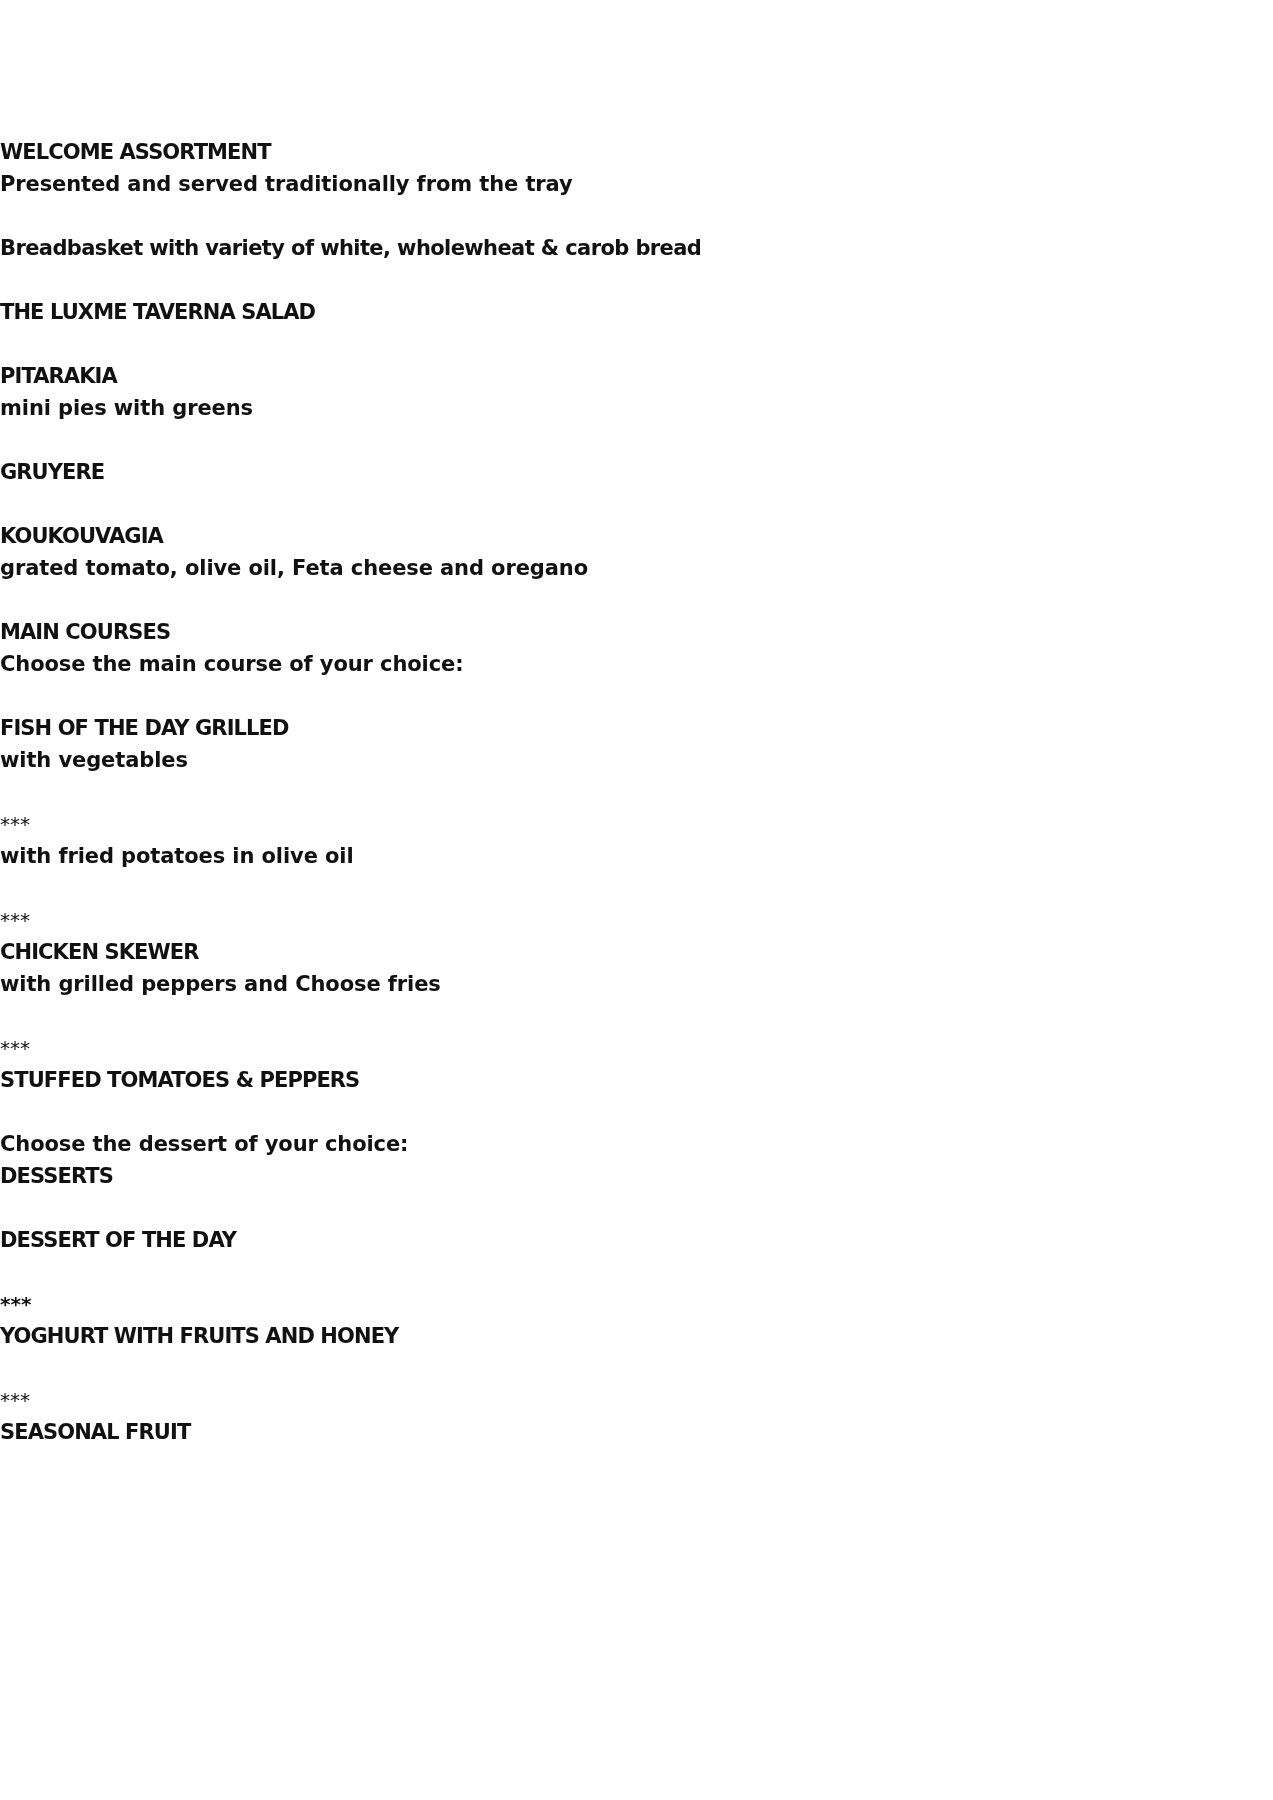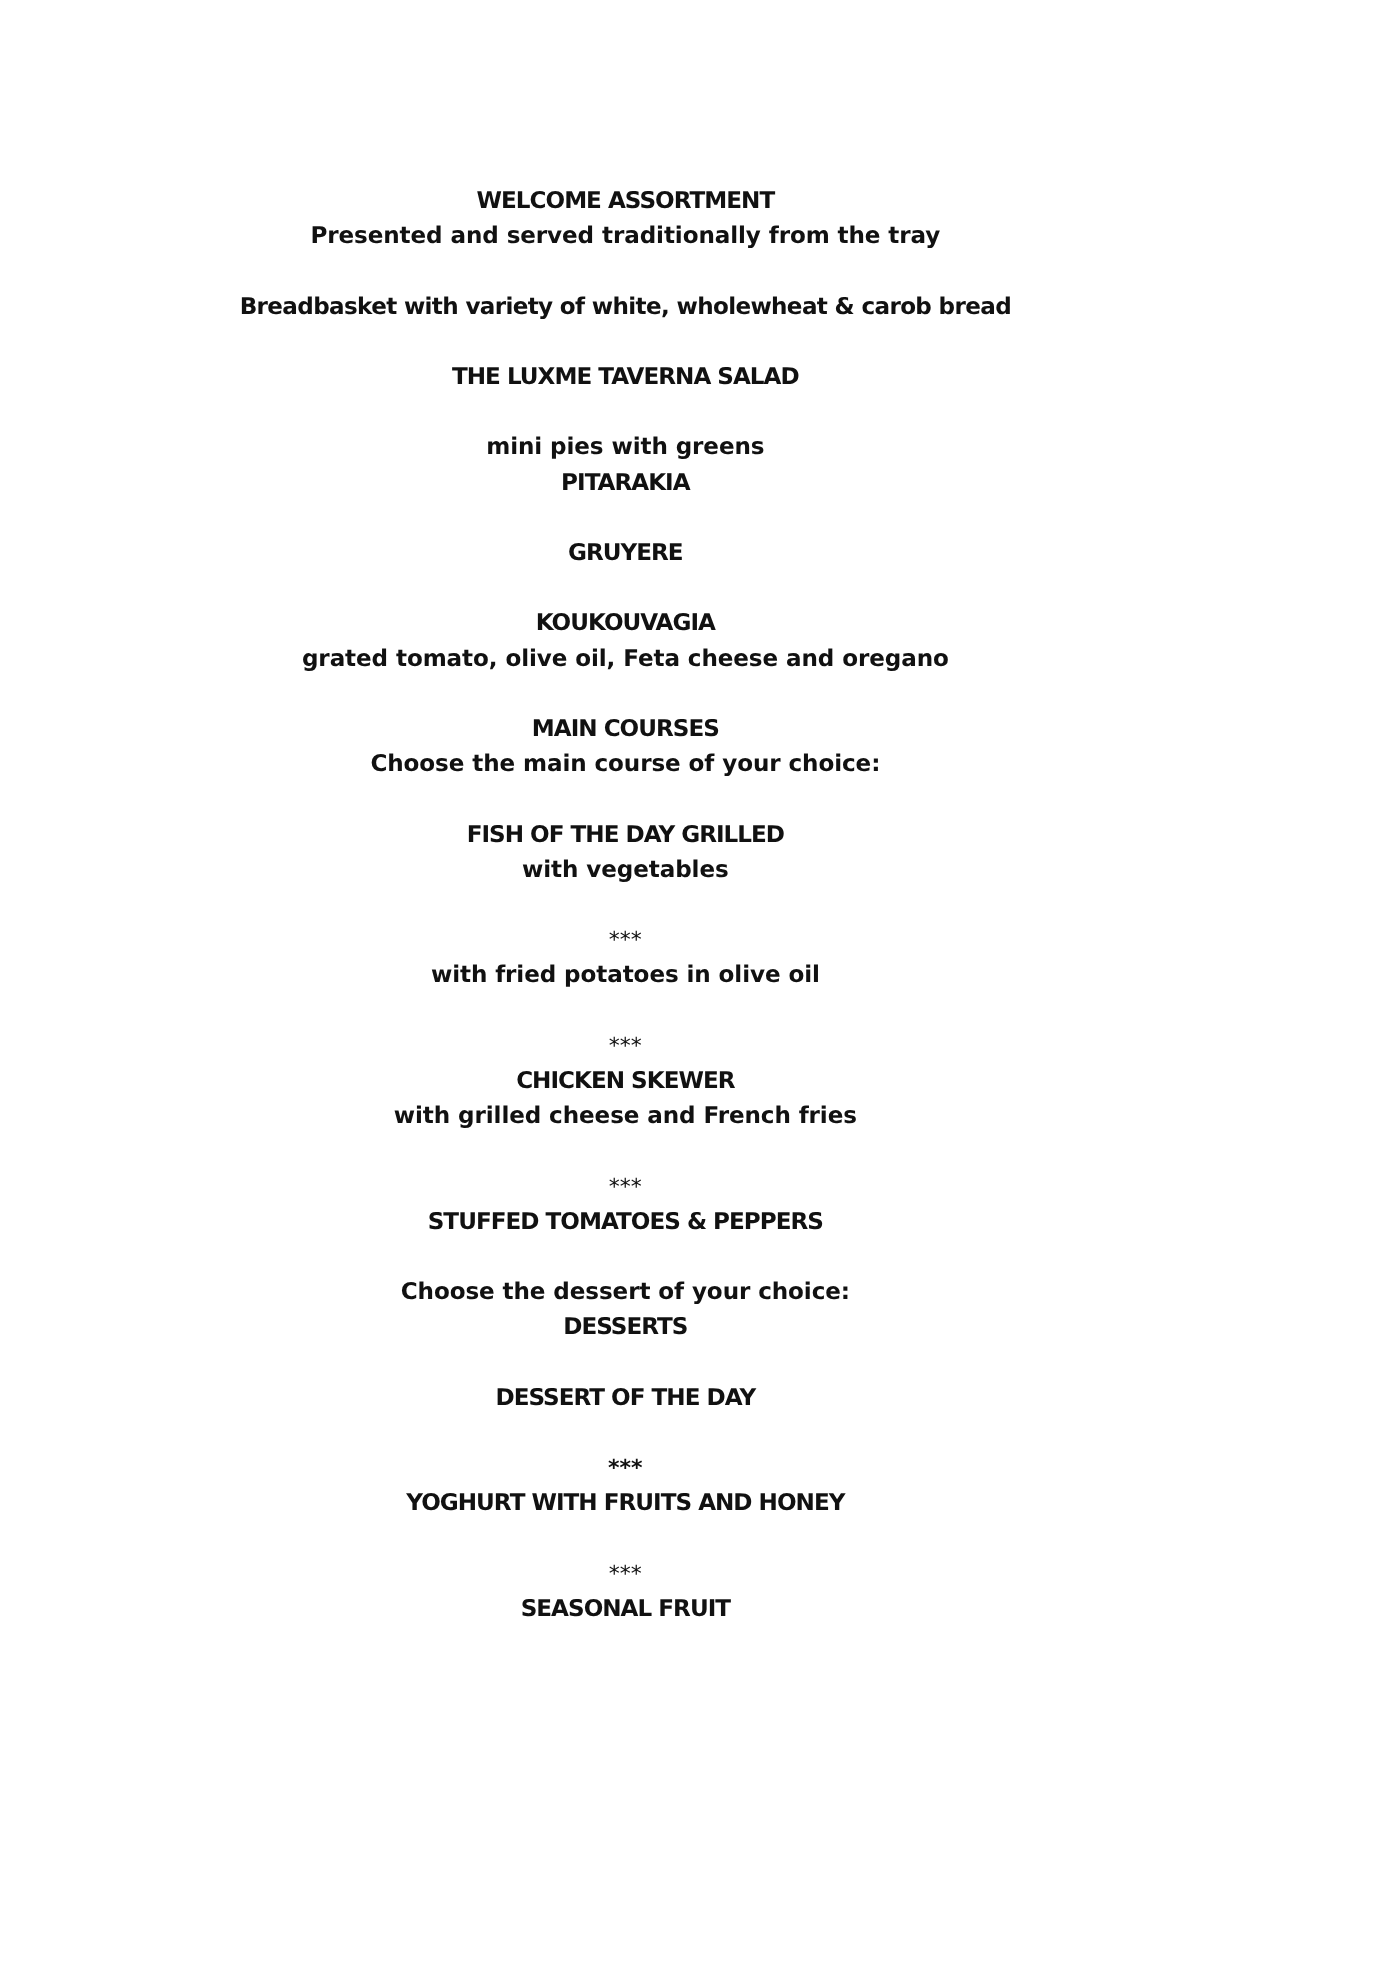--- a/index.html
+++ b/index.html
@@ -11,23 +11,23 @@
       width: 1273px;
       height: 1800px;
       position: relative;
       overflow: hidden;
       font-family: "DejaVu Sans", "Liberation Sans", sans-serif;
       color: #111111;
     }
     .page {
       position: absolute;
       left: 0;
-      top: 166px;
+      top: 136px;
       width: 1137px;
-      text-align: center;
+      text-align: left;
     }
     .line {
       display: block;
       height: 32px;
       line-height: 32px;
       font-size: 22px;
       letter-spacing: -0.3px;
       white-space: nowrap;
     }
     .heading {
@@ -62,22 +62,22 @@
     <span class="line heading" style="letter-spacing:-0.6px">Breadbasket with variety of white, wholewheat &amp; carob bread</span>
   </div>
   <div class="gap"></div>
 
   <div>
     <span class="line heading">THE LUXME TAVERNA SALAD</span>
   </div>
   <div class="gap"></div>
 
   <div>
+    <span class="line heading">PITARAKIA</span>
     <span class="line desc">mini pies with greens</span>
-    <span class="line heading">PITARAKIA</span>
   </div>
   <div class="gap"></div>
 
   <div>
     <span class="line heading">GRUYERE</span>
   </div>
   <div class="gap"></div>
 
   <div>
     <span class="line heading">KOUKOUVAGIA</span>
@@ -98,21 +98,21 @@
     <span class="line sep">***</span>
 
     <div>
       <span class="line desc">with fried potatoes in olive oil</span>
     </div>
     <div class="gap"></div>
     <span class="line sep">***</span>
 
     <div>
       <span class="line heading">CHICKEN SKEWER</span>
-      <span class="line desc">with grilled cheese and French fries</span>
+      <span class="line desc">with grilled peppers and Choose fries</span>
     </div>
     <div class="gap"></div>
     <span class="line sep">***</span>
 
     <div>
       <span class="line heading">STUFFED TOMATOES &amp; PEPPERS</span>
     </div>
   </div>
   <div class="gap"></div>
 

